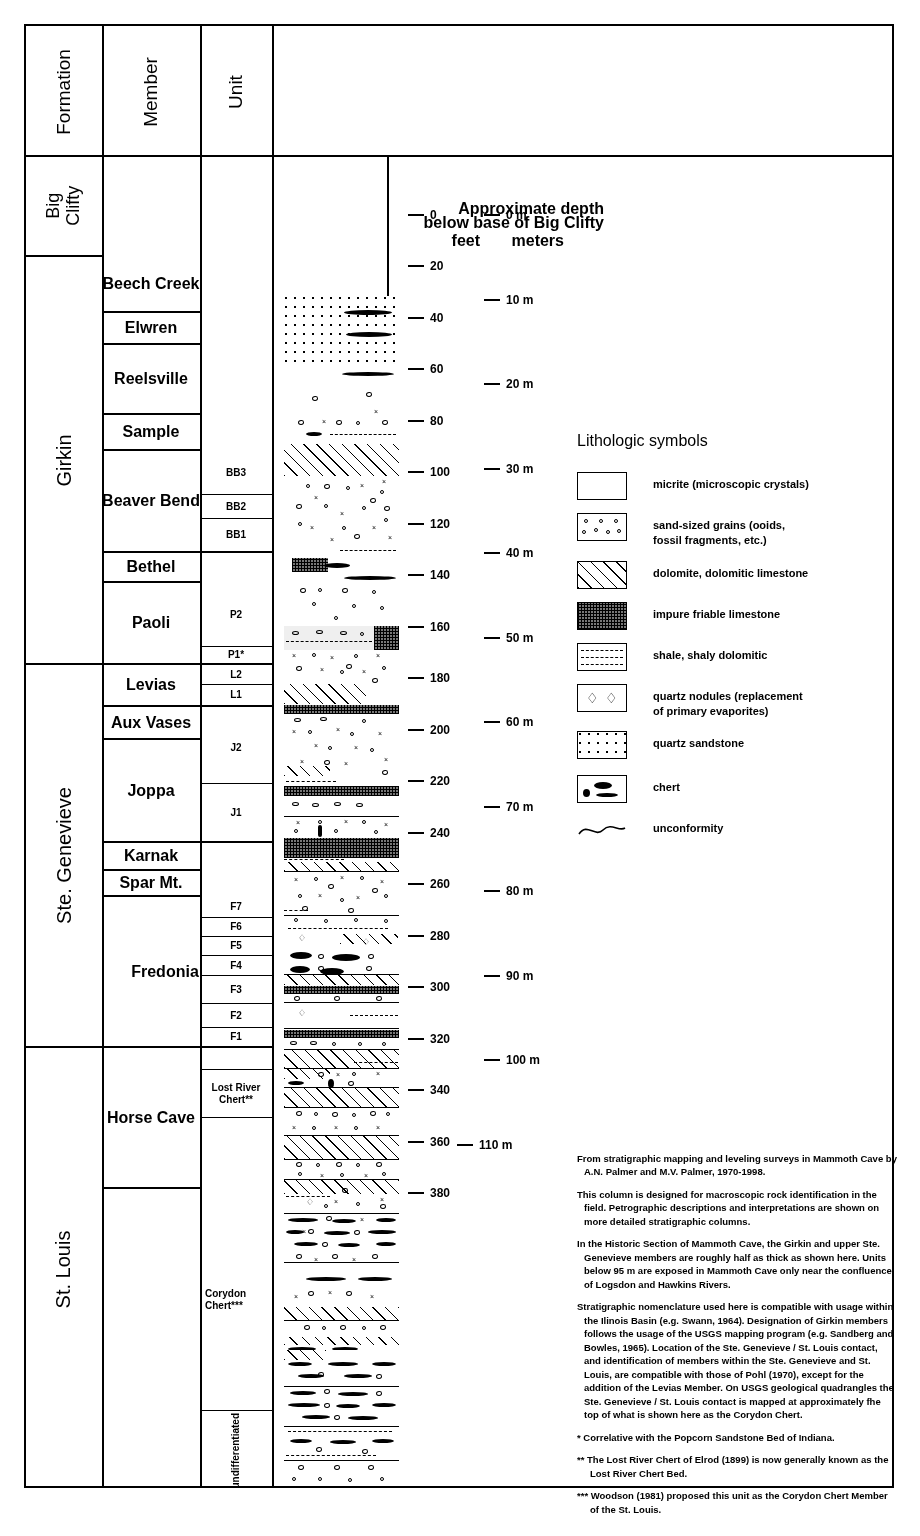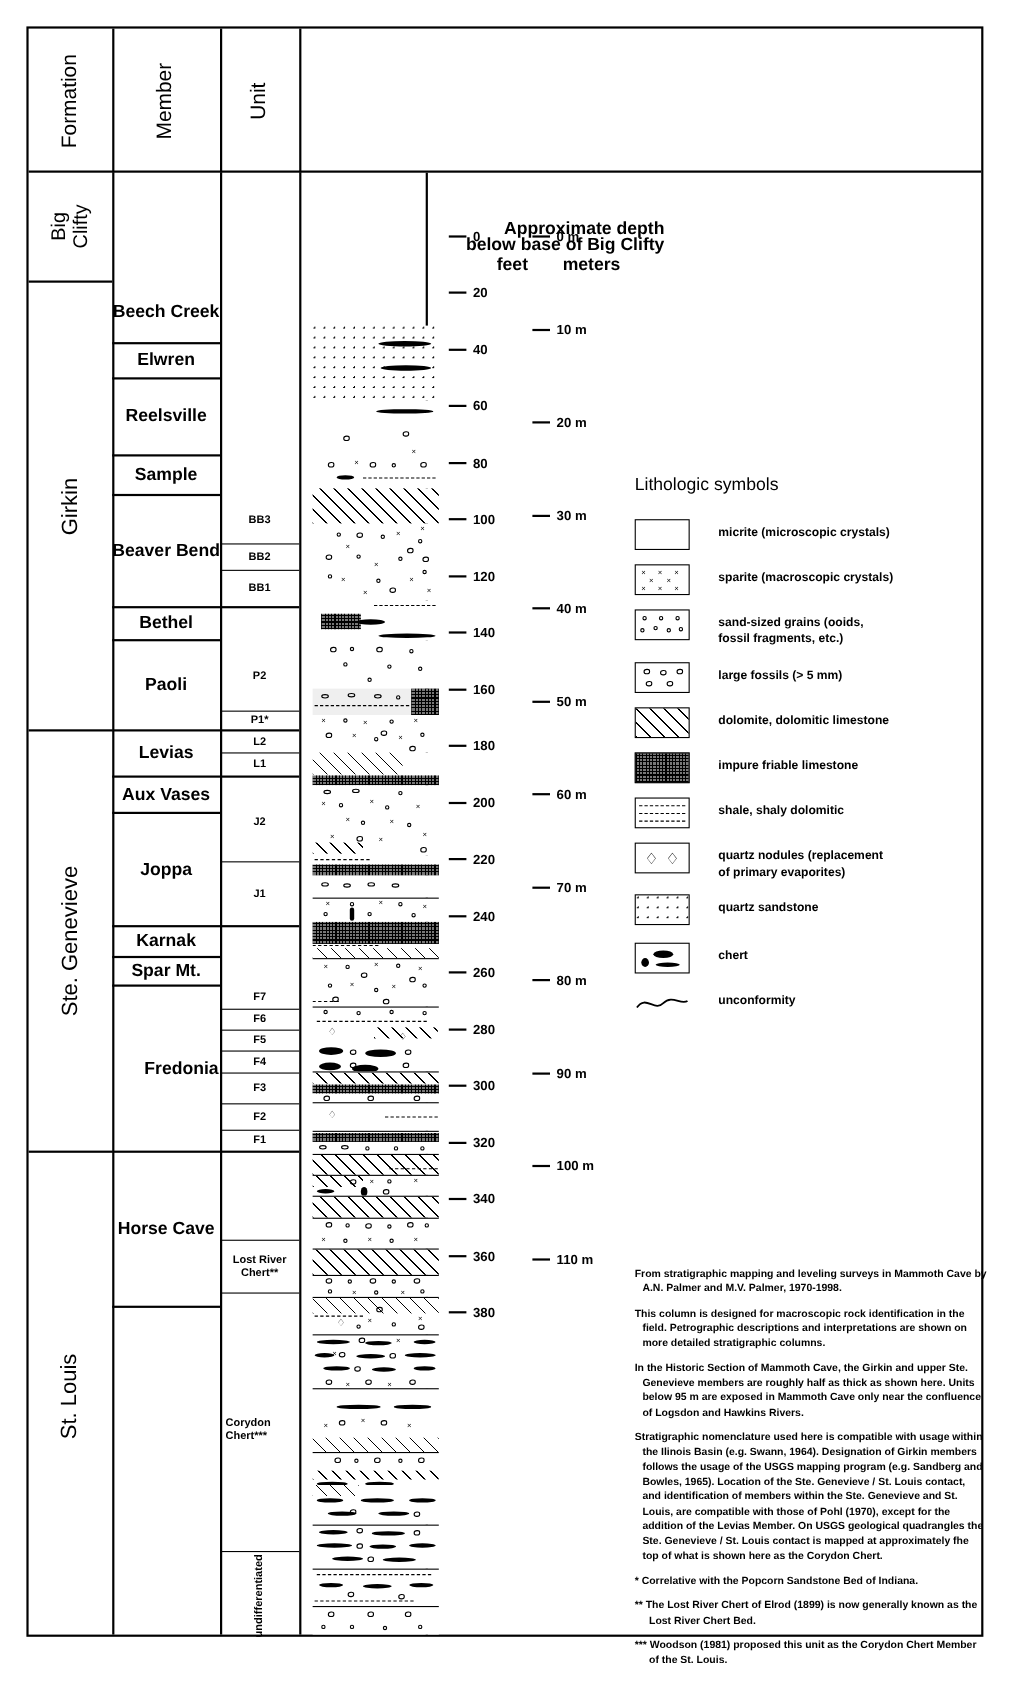--- a/index.html
+++ b/index.html
@@ -224,21 +224,21 @@
       <div class="cellbox" style="left:174px;top:819px;width:72px;height:28px;border-bottom:1px solid #000;">
         <div class="unit-label">F3</div>
         </div>
       <div class="cellbox" style="left:174px;top:847px;width:72px;height:24px;border-bottom:1px solid #000;">
         <div class="unit-label">F2</div>
         </div>
       <div class="cellbox" style="left:174px;top:871px;width:72px;height:20px;border-bottom:2px solid #000;">
         <div class="unit-label">F1</div>
         </div>
 
-      <div class="cellbox" style="left:174px;top:970px;width:72px;height:49px;border-top:1px solid #000;border-bottom:1px solid #000;">
+      <div class="cellbox" style="left:174px;top:912px;width:72px;height:49px;border-top:1px solid #000;border-bottom:1px solid #000;">
         <div class="unit-label" style="white-space:normal;width:60px;">Lost River Chert**</div>
         </div>
 
       <div class="cellbox" style="left:174px;top:1032px;width:72px;height:222px;border-bottom:1px solid #000;">
         <div class="unit-label" style="white-space:normal;width:62px;text-align:left;">Corydon Chert***</div>
         </div>
 
       <div class="cellbox" style="left:174px;top:1254px;width:72px;height:79px;">
         <div class="unit-label unit-rot">undifferentiated</div>
         </div>
@@ -624,68 +624,45 @@
       <div class="tick" style="left:458px;top:136px;"><i></i><span>10 m</span></div>
       <div class="tick" style="left:458px;top:220px;"><i></i><span>20 m</span></div>
       <div class="tick" style="left:458px;top:305px;"><i></i><span>30 m</span></div>
       <div class="tick" style="left:458px;top:389px;"><i></i><span>40 m</span></div>
       <div class="tick" style="left:458px;top:474px;"><i></i><span>50 m</span></div>
       <div class="tick" style="left:458px;top:558px;"><i></i><span>60 m</span></div>
       <div class="tick" style="left:458px;top:643px;"><i></i><span>70 m</span></div>
       <div class="tick" style="left:458px;top:727px;"><i></i><span>80 m</span></div>
       <div class="tick" style="left:458px;top:812px;"><i></i><span>90 m</span></div>
       <div class="tick" style="left:458px;top:896px;"><i></i><span>100 m</span></div>
-      <div class="tick" style="left:458px;top:981px;text-align:center;"><i></i><span>110 m</span></div>
+      <div class="tick" style="left:431px;top:981px;text-align:center;"><i></i><span>110 m</span></div>
 
       <div id="legend">
         <h3>Lithologic symbols</h3>
 
         <div class="leg-row">
           <div class="leg-sym p-micrite"></div>
           <div class="leg-txt">micrite (microscopic crystals)</div>
         </div>
 
-        <div class="leg-row">
-          <div class="leg-sym">
-            <span class="p-x" style="left:5px;top:4px;">×</span>
-              <span class="p-x" style="left:20px;top:4px;">×</span>
-              <span class="p-x" style="left:35px;top:4px;">×</span>
-            <span class="p-x" style="left:12px;top:11px;">×</span>
-              <span class="p-x" style="left:28px;top:11px;">×</span>
-            <span class="p-x" style="left:5px;top:18px;">×</span>
-              <span class="p-x" style="left:20px;top:18px;">×</span>
-              <span class="p-x" style="left:35px;top:18px;">×</span>
-          </div>
-          <div class="leg-txt">sparite (macroscopic crystals)</div>
-        </div>
 
         <div class="leg-row">
           <div class="leg-sym">
             <span class="p-o" style="left:6px;top:5px;"></span>
               <span class="p-o" style="left:21px;top:5px;"></span>
               <span class="p-o" style="left:36px;top:5px;"></span>
             <span class="p-o" style="left:4px;top:16px;"></span>
               <span class="p-o" style="left:16px;top:14px;"></span>
               <span class="p-o" style="left:28px;top:16px;"></span>
               <span class="p-o" style="left:39px;top:15px;"></span>
           </div>
           <div class="leg-txt" style="white-space:pre-line;">sand-sized grains (ooids,
 fossil fragments, etc.)</div>
         </div>
 
-        <div class="leg-row">
-          <div class="leg-sym">
-            <span class="p-f" style="left:7px;top:5px;"></span>
-              <span class="p-f" style="left:22px;top:6px;"></span>
-              <span class="p-f" style="left:37px;top:5px;"></span>
-            <span class="p-f" style="left:9px;top:16px;"></span>
-              <span class="p-f" style="left:28px;top:16px;"></span>
-          </div>
-          <div class="leg-txt">large fossils (&gt; 5 mm)</div>
-        </div>
 
         <div class="leg-row">
           <div class="leg-sym p-dolo"></div>
           <div class="leg-txt">dolomite, dolomitic limestone</div>
         </div>
 
 
         <div class="leg-row">
           <div class="leg-sym p-impure"></div>
           <div class="leg-txt">impure friable limestone</div>

